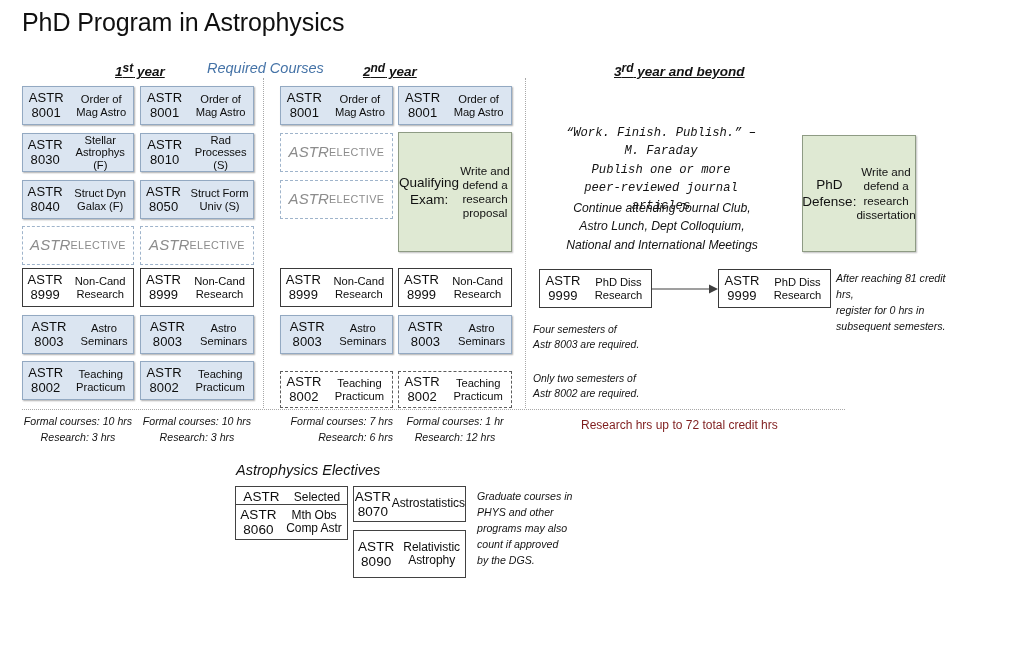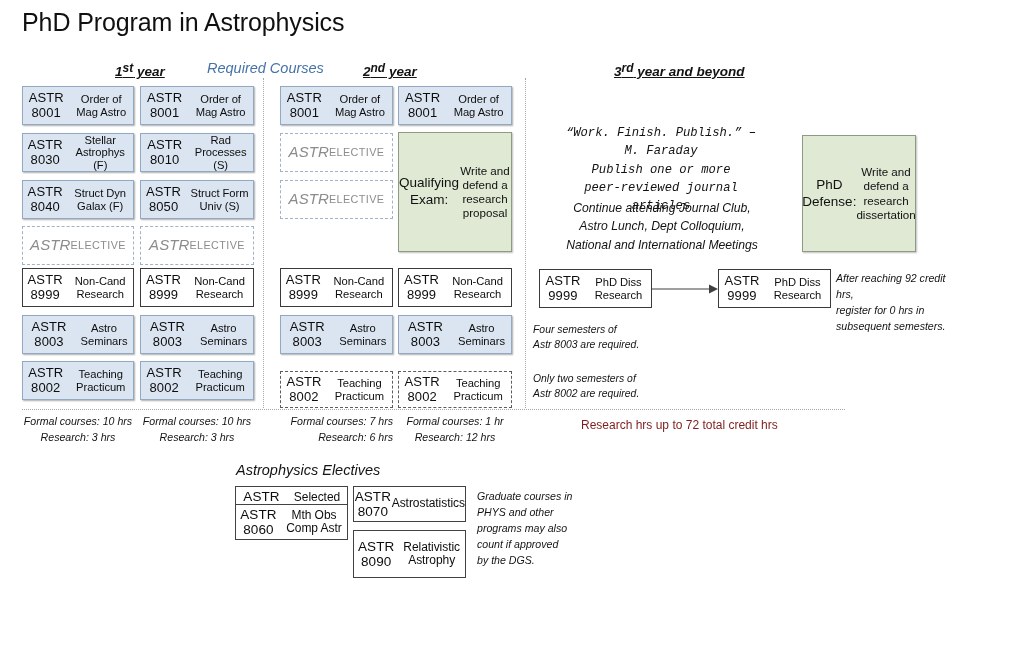--- a/index.html
+++ b/index.html
@@ -323,21 +323,21 @@
   <div class="box white" style="left:718px; top:269px; width:113px; height:39px;">
     <div class="code">ASTR 9999</div>
     <div class="name">PhD Diss Research</div>
   </div>
 
   <svg class="arrow" style="left:652px; top:282px;" width="68" height="14">
     <line x1="0" y1="7" x2="57" y2="7" stroke="#404040" stroke-width="1.2"></line>
     <polygon points="57,2.5 66,7 57,11.5" fill="#404040"></polygon>
   </svg>
 
-  <div class="credit-note" style="left:836px; top:271px; width:128px; text-align:left;">After reaching 92 credit hrs,
+  <div class="credit-note" style="left:836px; top:271px; width:128px; text-align:left;">After reaching 81 credit hrs,
 register for 0 hrs in
 subsequent semesters.</div>
 
   <div class="wide-note" style="left:581px; top:418px;">Research hrs up to 72 total credit hrs</div>
 
   <div class="note" style="left:533px; top:322px; width:130px;">Four semesters of
 Astr 8003 are required.</div>
   <div class="note" style="left:533px; top:371px; width:140px;">Only two semesters of
 Astr 8002 are required.</div>
 

